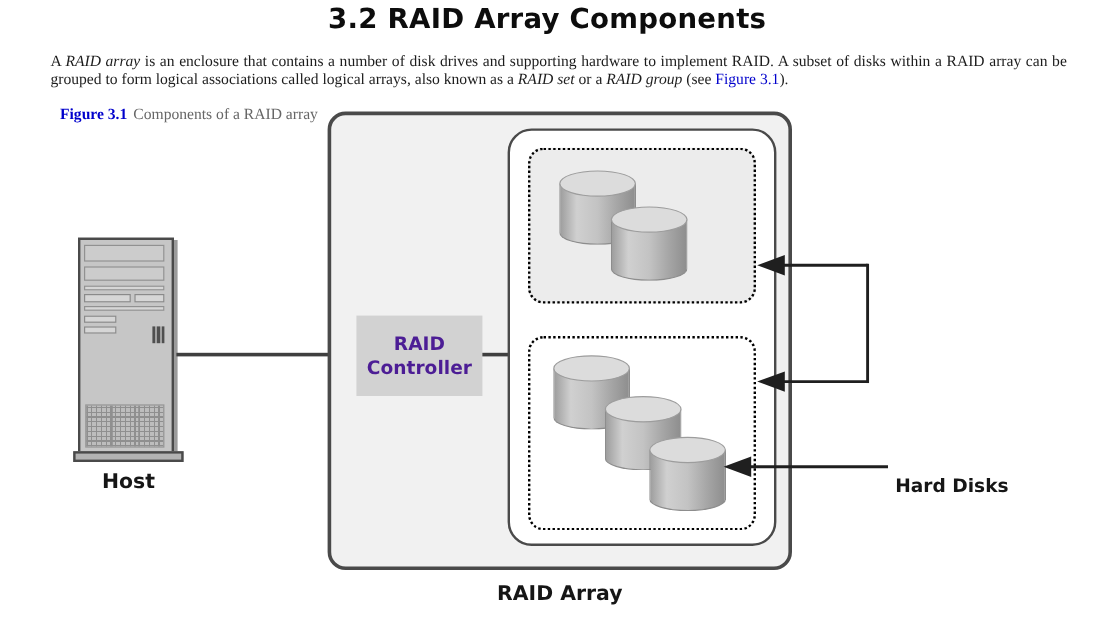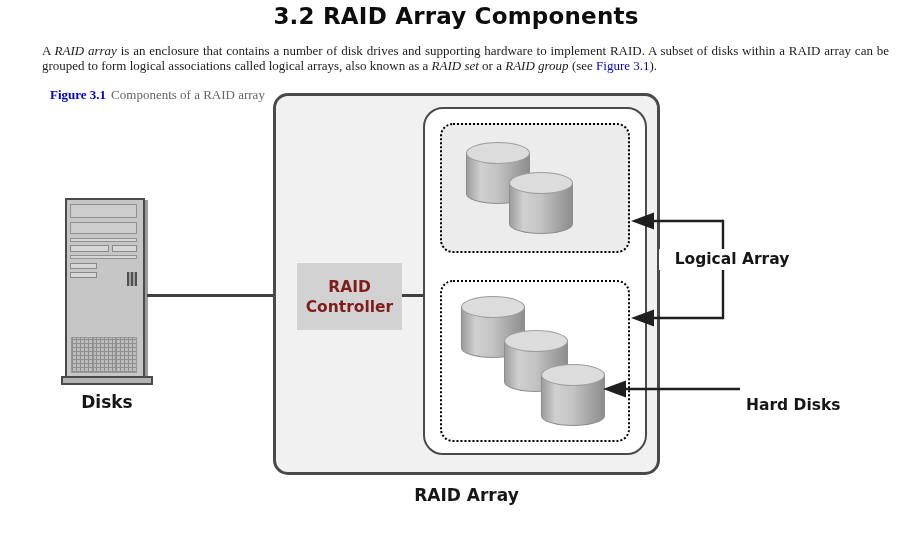--- a/index.html
+++ b/index.html
@@ -52,21 +52,21 @@
   
   .raid-array-box{position:absolute;left:273px;top:93px;width:387px;height:382px;
                   background:#f1f1f1;border:3px solid #4a4a4a;border-radius:15px;}
   .inner-box{position:absolute;left:423px;top:107px;width:224px;height:348px;
              background:#ffffff;border:2px solid #4a4a4a;border-radius:20px;}
   .dotted{position:absolute;left:440px;width:190px;border:2px dotted #000;border-radius:13px;}
   .dotted-1{top:123px;height:130px;background:#ececec;}
   .dotted-2{top:280px;height:162px;background:#ffffff;}
   .controller{position:absolute;left:297px;top:263px;width:105px;height:67px;background:#d2d2d2;
               display:flex;align-items:center;justify-content:center;text-align:center;
-              font-weight:bold;font-size:15.5px;line-height:20px;color:#7f1d1d;}
+              font-weight:bold;font-size:15.5px;line-height:20px;color:#4c1d95;}
 
   
   .disk{position:absolute;width:66px;height:64px;}
   .cyl-body{position:absolute;left:0;top:11px;width:64px;height:51px;
             border:1px solid #8d8d8d;border-top:none;
             background:linear-gradient(90deg,#9e9e9e,#d0d0d0 22%,#c3c3c3 50%,#a6a6a6 76%,#8e8e8e);
             border-radius:0 0 32px 32px / 0 0 10px 10px;}
   .cyl-top{position:absolute;left:0;top:0;width:64px;height:22px;
            background:#dcdcdc;border:1px solid #9d9d9d;border-radius:50%;}
   .dk-t1{left:466px;top:142px;} .dk-t2{left:509px;top:172px;}
@@ -145,21 +145,20 @@
     <svg class="arrows" viewBox="0 0 912 537">
       <line x1="652" y1="221" x2="723" y2="221" stroke="#1f1f1f" stroke-width="2.4"></line>
       <polygon points="631,221 654,212.5 654,229.5" fill="#1f1f1f"></polygon>
       <line x1="723" y1="219.8" x2="723" y2="319.2" stroke="#1f1f1f" stroke-width="2.4"></line>
       <line x1="652" y1="318" x2="723" y2="318" stroke="#1f1f1f" stroke-width="2.4"></line>
       <polygon points="631,318 654,309.5 654,326.5" fill="#1f1f1f"></polygon>
       <line x1="624" y1="389" x2="740" y2="389" stroke="#1f1f1f" stroke-width="2.4"></line>
       <polygon points="603,389 626,380.5 626,397.5" fill="#1f1f1f"></polygon>
     </svg>
 
-    <div class="dlabel lbl-host">Disks</div>
+    <div class="dlabel lbl-host">Host</div>
     <div class="dlabel lbl-logical">
-      <div>Logical Array</div>
     </div>
     <div class="dlabel lbl-harddisks">Hard Disks</div>
     <div class="dlabel lbl-raidarray">RAID Array</div>
   </div>
 
 </div>
 
 </body></html>

